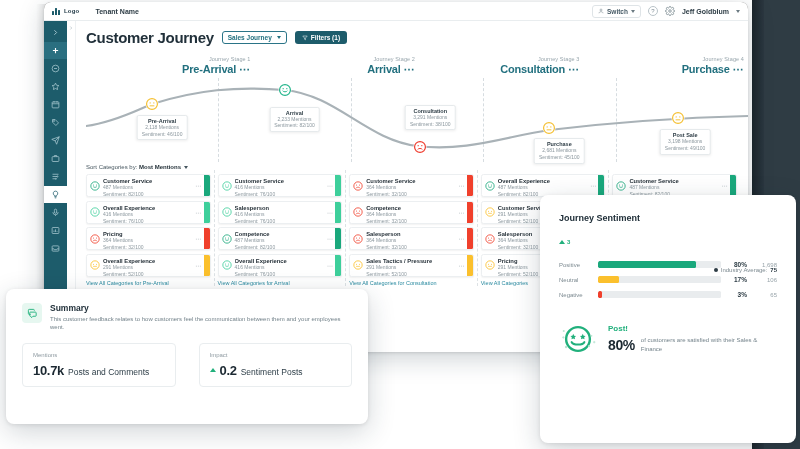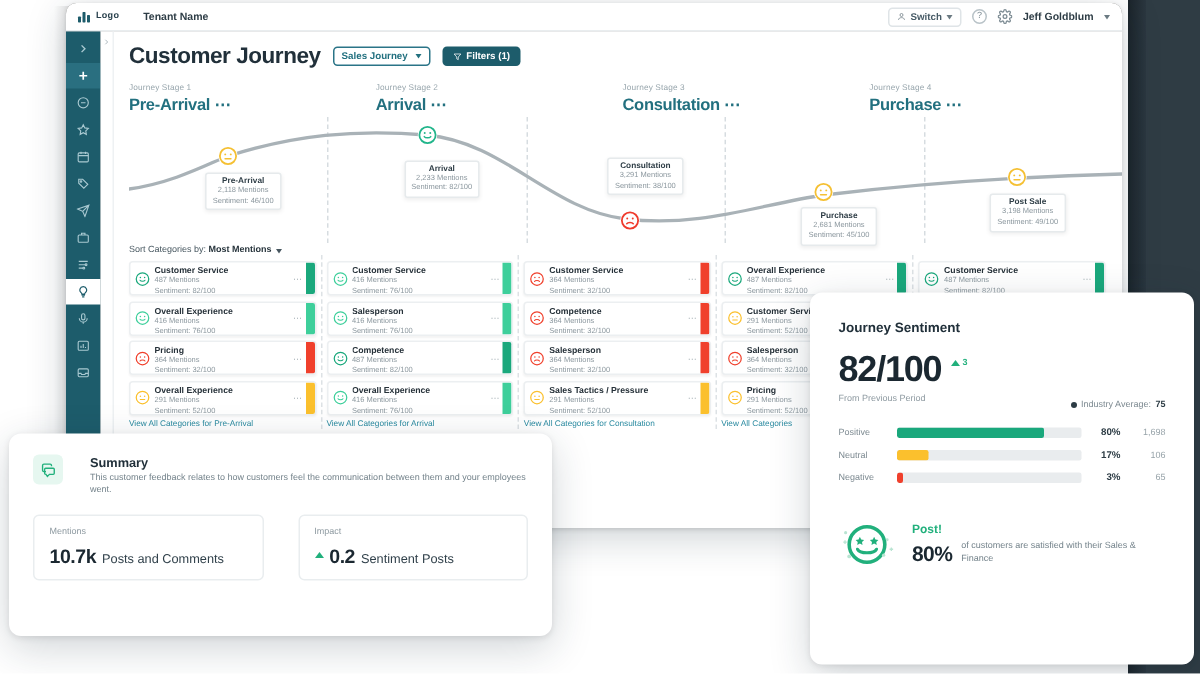--- a/index.html
+++ b/index.html
@@ -91,21 +91,21 @@
   }
   .filters-btn {
     display:flex;align-items:center;gap:3px;
     background:#1d5c6b;color:#fff;border-radius:3px;
     padding:3px 7px;font-size:6.5px;font-weight:700;
   }
   .filters-btn svg{width:6px;height:6px;}
 
   
   .stages { display:flex; margin-top:10px; padding-right:4px;}
-  .stage-col { flex:1; text-align:left; }
+  .stage-col { flex:1; text-align:right; }
   .stage-sub { font-size:5.5px; color:#97a5ac; letter-spacing:.1px;}
   .stage-name { font-size:11px; font-weight:700; color:#22707f; margin-top:1px; letter-spacing:-.2px;}
   .stage-name .dots { color:#22707f; font-weight:700; letter-spacing:.5px;}
 
   
   .journey-chart { position:relative; height:84px; margin-top:2px; }
   .journey-chart svg.curve { position:absolute; inset:0; width:100%; height:100%; }
   .vline { position:absolute; top:0; bottom:0; width:0; border-left:1px dashed #d6dce0;}
 
   .node {
@@ -148,21 +148,21 @@
 
   .view-all { font-size:5.5px; color:#2a8aa0; margin-top:2px; }
 
   
   .summary-card {
     position:absolute; left:6px; top:289px; width:362px; height:135px;
     background:#fff; border-radius:8px;
     box-shadow:0 8px 28px rgba(25,45,60,0.20), 0 1px 4px rgba(0,0,0,0.10);
     z-index:30; padding:14px 16px;
   }
-  .sum-head { display:flex; gap:18px; align-items:flex-start;}
+  .sum-head { display:flex; gap:8px; align-items:flex-start;}
   .sum-icon {
     width:20px;height:20px;border-radius:4px;background:#e6f7f0;
     display:flex;align-items:center;justify-content:center; flex-shrink:0;
   }
   .sum-icon svg{width:11px;height:11px;color:#21b07c;}
   .sum-title { font-size:8.5px; font-weight:700; color:#21303a;}
   .sum-desc { font-size:6px; color:#74838b; margin-top:2px; line-height:1.4;}
   .sum-stats { display:flex; gap:23px; margin-top:11px;}
   .stat-box { flex:1; border:1px solid #e9edef; border-radius:4px; padding:8px 10px;}
   .stat-lbl { font-size:6px; color:#8e9aa1;}
@@ -867,24 +867,20 @@
         <span class="stat-unit">Sentiment Posts</span>
       </div>
     </div>
   </div>
 </div>
 
 <div class="sent-card">
   <div class="sent-title">Journey Sentiment</div>
 
   <div class="score-row">
-    <div>
-      <div class="score-big">82/100</div>
-      <div class="score-sub">From Previous Period</div>
-    </div>
     <div class="score-delta">
       <span class="t"></span>
       <span>3</span>
     </div>
   </div>
 
   <div class="ind-avg">
     <span class="ind-dot"></span>
     <span>Industry Average:</span>
     <b>75</b>

